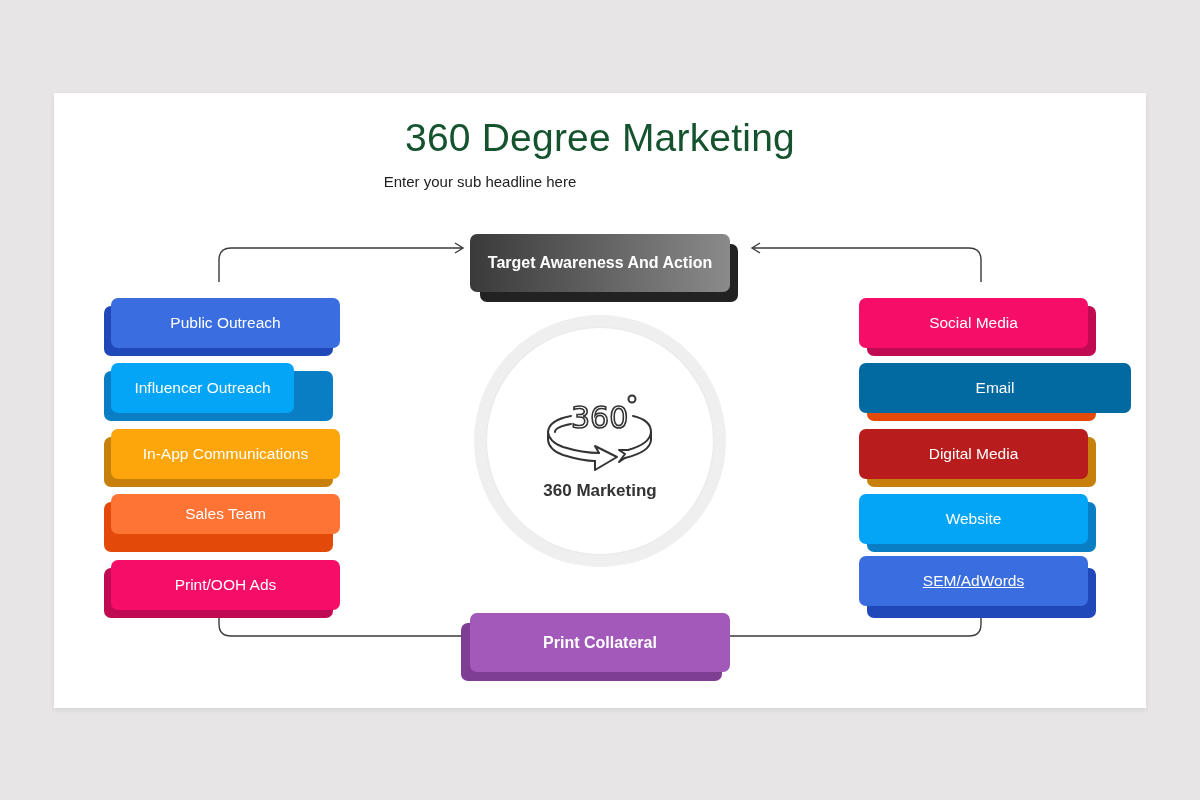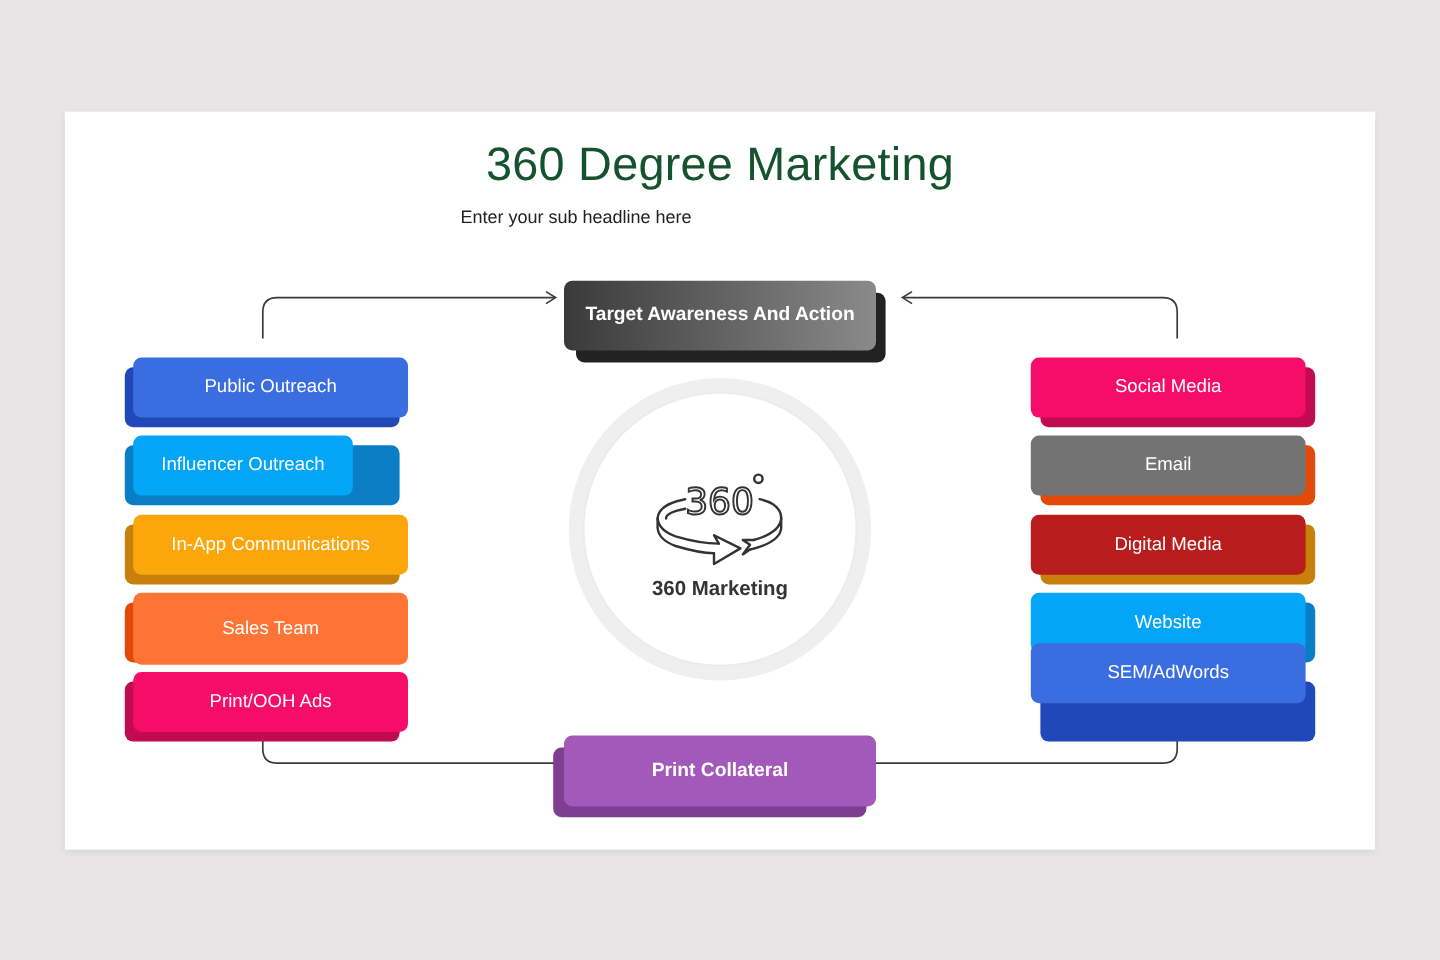--- a/index.html
+++ b/index.html
@@ -103,58 +103,58 @@
     </div>
 </div>
 <div class="box">
   <div class="shadow" style="left:104px;top:421px;width:229px;height:50px;background:#c7800c;"></div>
   <div class="face" style="left:111px;top:413px;width:229px;height:50px;background:#fca60b;">
       <span>In-App Communications</span>
     </div>
 </div>
 <div class="box">
   <div class="shadow" style="left:104px;top:486px;width:229px;height:50px;background:#e34a09;"></div>
-  <div class="face" style="left:111px;top:478px;width:229px;height:60px;background:#fd7435;">
+  <div class="face" style="left:111px;top:478px;width:229px;height:40px;background:#fd7435;">
       <span>Sales Team</span>
     </div>
 </div>
 <div class="box">
   <div class="shadow" style="left:104px;top:552px;width:229px;height:50px;background:#c00a52;"></div>
   <div class="face" style="left:111px;top:544px;width:229px;height:50px;background:#f50d68;">
       <span>Print/OOH Ads</span>
     </div>
 </div>
 
 <div class="box">
   <div class="shadow" style="left:867px;top:290px;width:229px;height:50px;background:#c00a52;"></div>
   <div class="face" style="left:859px;top:282px;width:229px;height:50px;background:#f50d68;">
       <span>Social Media</span>
     </div>
 </div>
 <div class="box">
   <div class="shadow" style="left:867px;top:355px;width:229px;height:50px;background:#e34a09;"></div>
-  <div class="face" style="left:859px;top:347px;width:229px;height:50px;background:#737373;">
+  <div class="face" style="left:859px;top:347px;width:272px;height:50px;background:#0369a1;">
       <span>Email</span>
     </div>
 </div>
 <div class="box">
   <div class="shadow" style="left:867px;top:421px;width:229px;height:50px;background:#c7800c;"></div>
   <div class="face" style="left:859px;top:413px;width:229px;height:50px;background:#b91c1c;">
       <span>Digital Media</span>
     </div>
 </div>
 <div class="box">
   <div class="shadow" style="left:867px;top:486px;width:229px;height:50px;background:#0a7ec4;"></div>
   <div class="face" style="left:859px;top:478px;width:229px;height:50px;background:#04a5f6;">
       <span>Website</span>
     </div>
 </div>
 <div class="box">
   <div class="shadow" style="left:867px;top:552px;width:229px;height:50px;background:#2048b8;"></div>
-  <div class="face" style="left:859px;top:520px;width:229px;height:50px;background:#3a6ee0;">
+  <div class="face" style="left:859px;top:540px;width:229px;height:50px;background:#3a6ee0;text-decoration:underline;">
       <span>SEM/AdWords</span>
     </div>
 </div>
 
 <div class="circle-outer"></div>
 <div class="circle-inner"></div>
 <svg class="circle-icon" width="114" height="84" viewBox="0 0 114 84">
   <g fill="none" stroke="#333" stroke-width="2" stroke-linejoin="round" stroke-linecap="round">
 
     <circle cx="89" cy="7" r="3.5"></circle>

